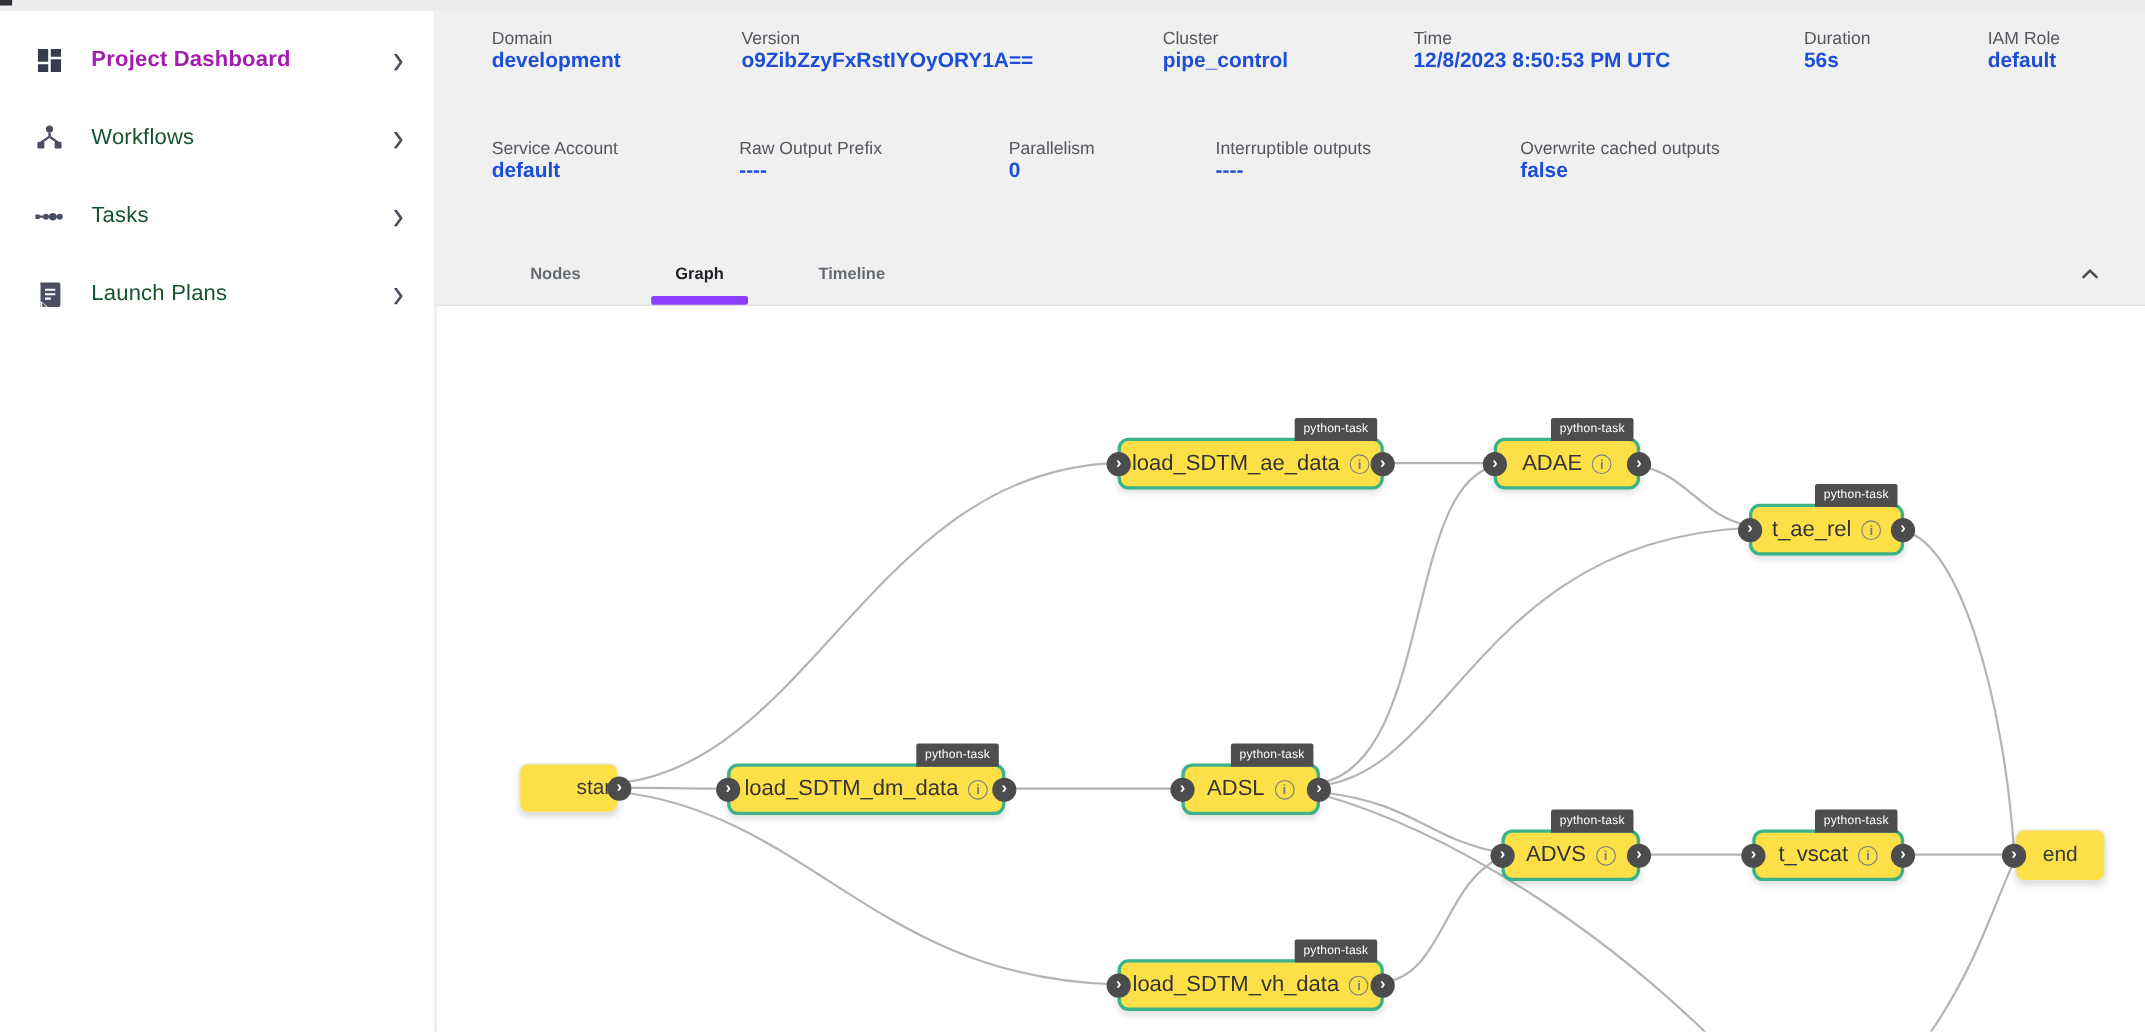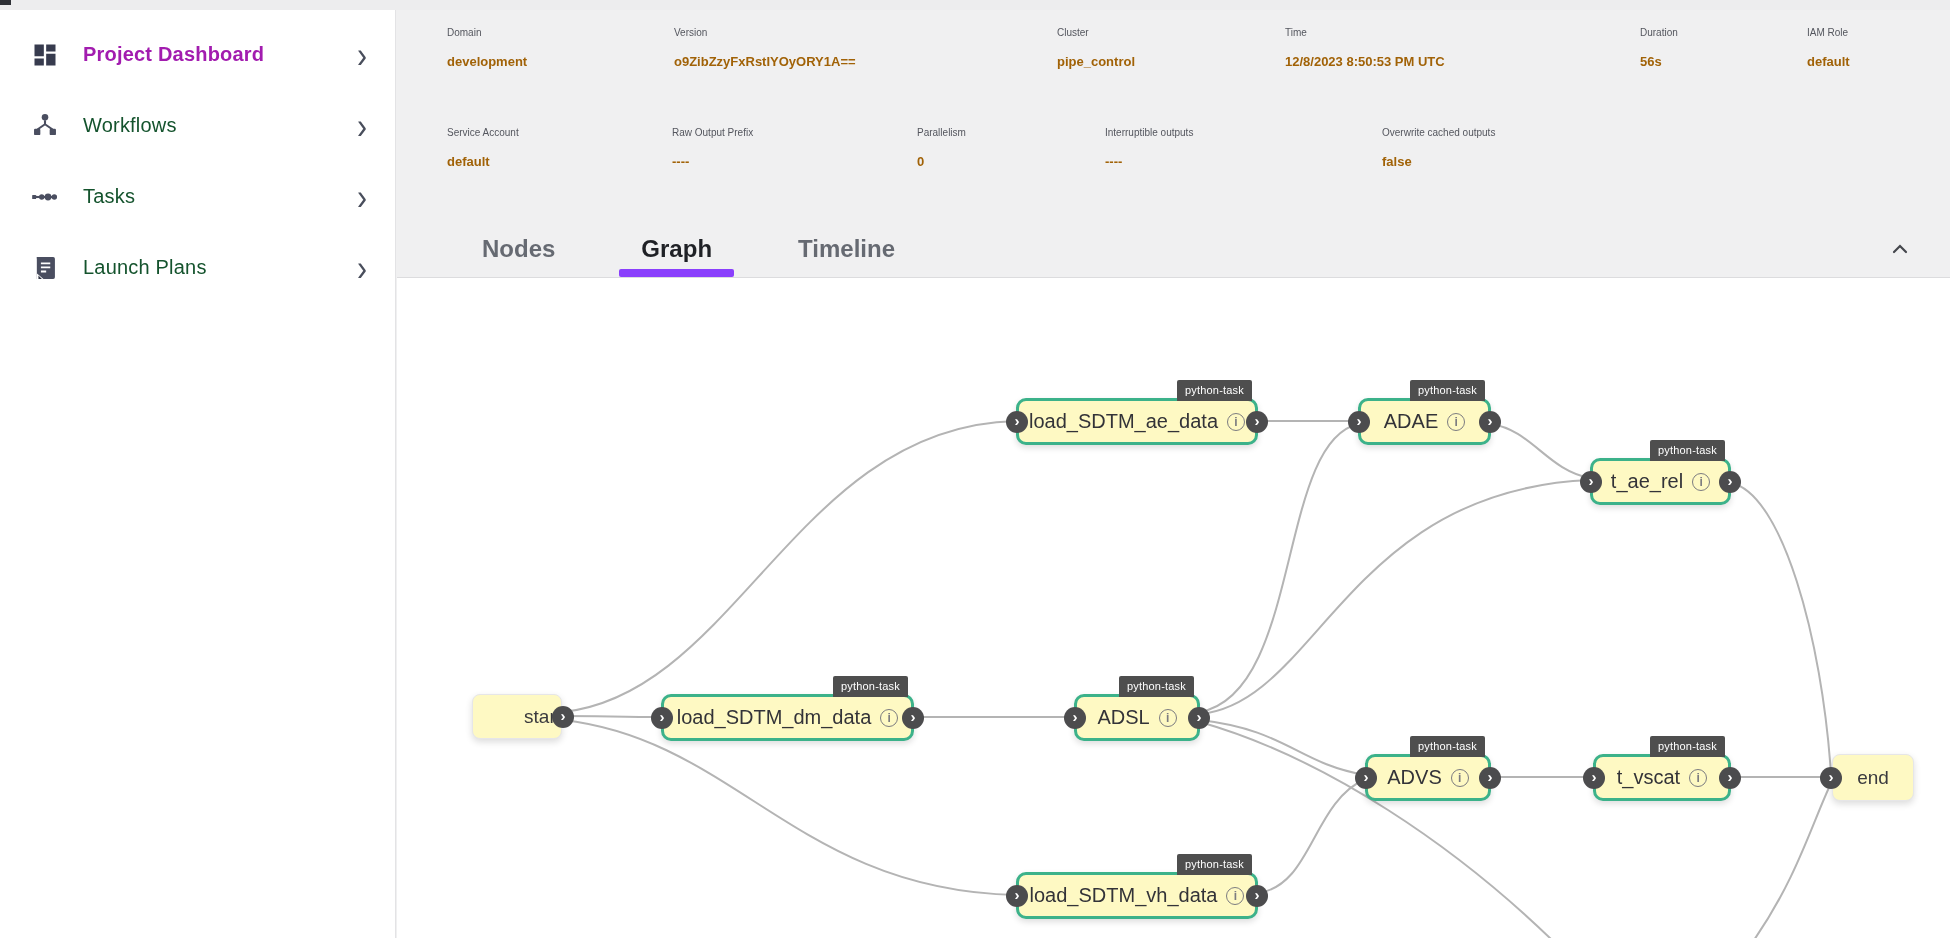--- a/index.html
+++ b/index.html
@@ -19,40 +19,40 @@
   .side-item .ic { width:30px; height:30px; display:flex; align-items:center; justify-content:center; flex:0 0 30px; }
   .side-item .lbl { margin-left:23px; font-size:20px; color:#14532d; letter-spacing:.2px; }
   .side-item.active .lbl { color:#a21caf; font-weight:bold; }
   .side-item .chev { margin-left:auto; font-size:30px; line-height:20px; color:#494e5c; font-weight:400;
     transform:scaleY(1.25); }
 
   
   .main-header { position:absolute; left:397px; top:0; width:1553px; height:278px;
     background:#f0f0f1; border-bottom:1px solid #dcdcde; z-index:3; }
   .meta-field { position:absolute; }
-  .meta-label { font-size:10px; color:#54565e; }
-  .meta-value { font-size:13px; color:#a16207; font-weight:bold; margin-top:16px; }
+  .meta-label { font-size:16px; color:#54565e; }
+  .meta-value { font-size:19px; color:#1d4ed8; font-weight:bold; margin-top:0; }
 
   .tabs-row { position:absolute; left:0; bottom:0; width:100%; height:56px;
     display:flex; align-items:center; padding-left:63px; }
   .tab { position:relative; height:100%; display:flex; align-items:center;
-    padding:0 22px; margin-right:42px; font-size:24px; font-weight:600; color:#666a72; cursor:pointer; }
+    padding:0 22px; margin-right:42px; font-size:15px; font-weight:600; color:#666a72; cursor:pointer; }
   .tab.active { color:#1f2126; font-weight:bold; }
   .tab.active .tab-underline { position:absolute; left:0; right:0; bottom:0; height:8px;
     background:#8a3ffc; border-radius:2px; }
   .collapse-btn { position:absolute; right:36px; top:14px; width:28px; height:28px;
     display:flex; align-items:center; justify-content:center; cursor:pointer; }
 
   
   .graph-area { position:absolute; left:397px; top:278px; width:1553px; height:660px;
     background:#ffffff; overflow:hidden; z-index:2; }
   .edges { position:absolute; left:0; top:0; }
   .edges path { fill:none; stroke:#b4b4b4; stroke-width:2; }
 
-  .gnode { position:absolute; background:#fef9c3; display:flex; align-items:center;
+  .gnode { position:absolute; background:#fde047; display:flex; align-items:center;
     justify-content:center; cursor:pointer; }
   .gnode.plain { border:1px solid #e6e6e8; border-radius:8px;
     box-shadow:0 3px 7px rgba(0,0,0,.14); font-size:19px; color:#3a3a3e; }
   .gnode.task { border:3px solid #3cb28a; border-radius:10px;
     box-shadow:0 3px 6px rgba(0,0,0,.13); font-size:20px; color:#333338; }
   .gnode .nlabel { white-space:nowrap; }
   .badge { position:absolute; right:3px; top:-21px; height:21px; line-height:21px;
     padding:0 8px; background:#4e4e4e; color:#fff; font-size:11px; letter-spacing:.2px;
     border-radius:2px 2px 0 0; }
   .port { position:absolute; top:50%; width:22px; height:22px; margin-top:-11px;

